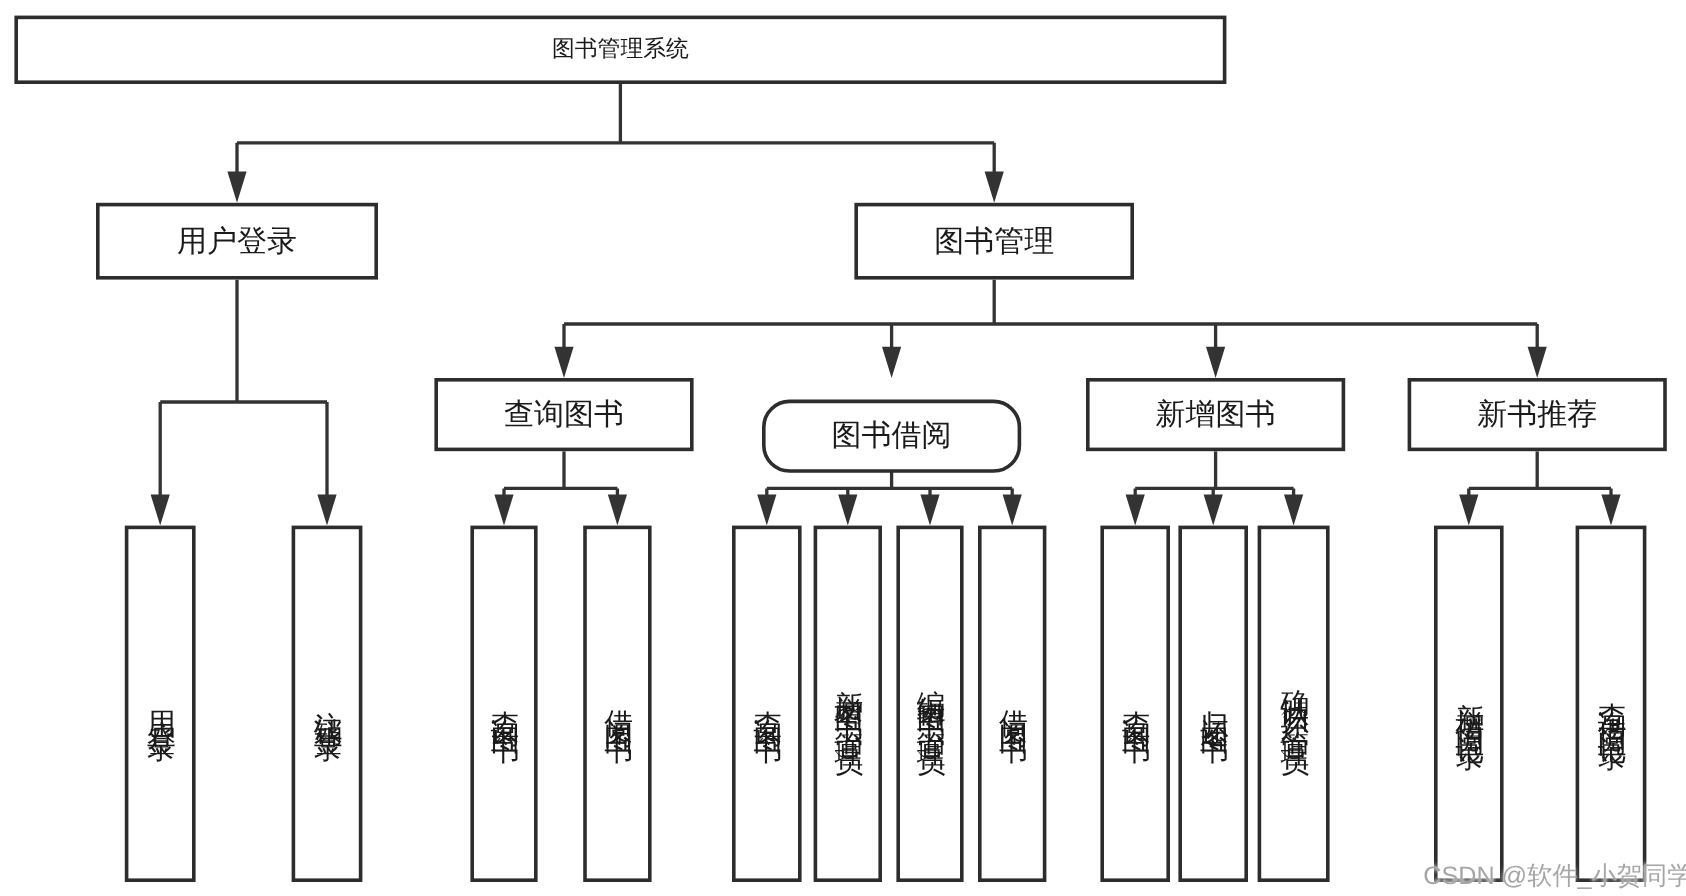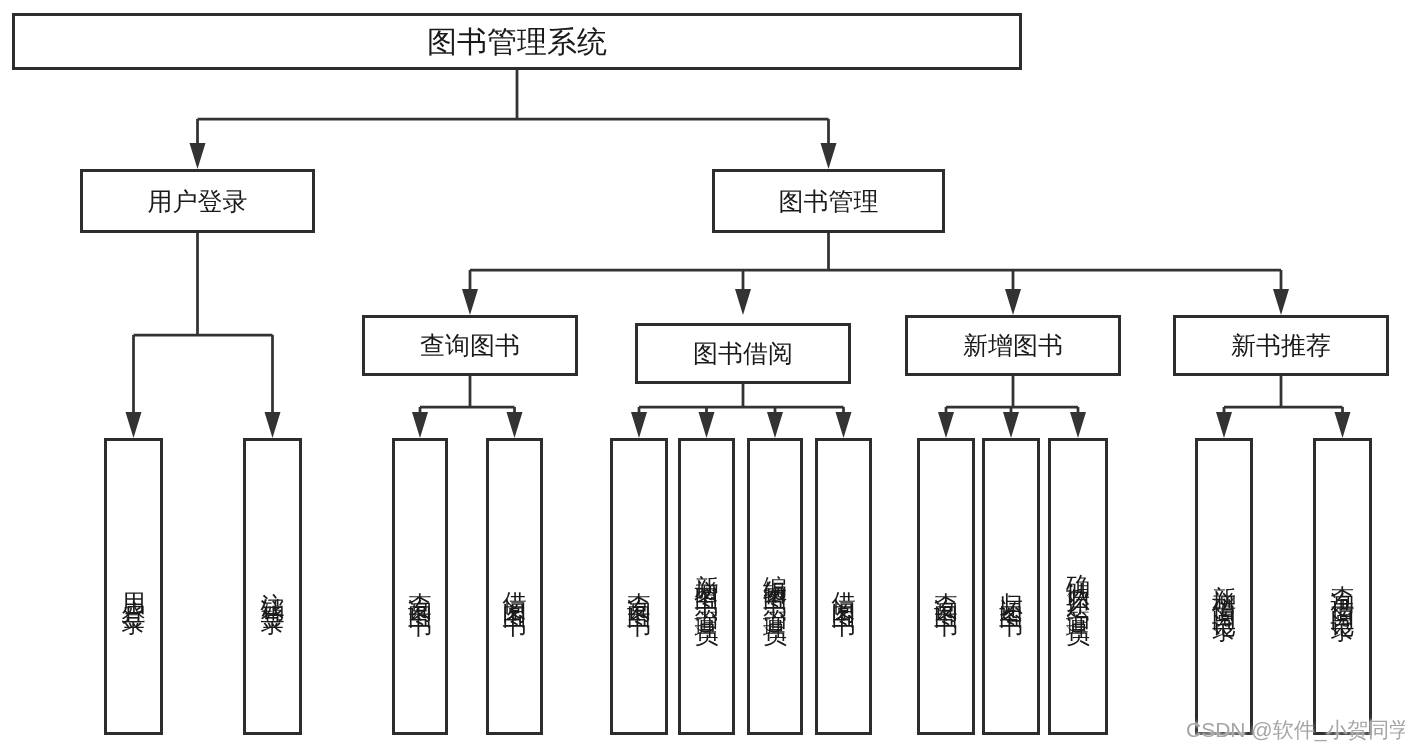--- a/index.html
+++ b/index.html
@@ -19,21 +19,21 @@
     display:flex;align-items:center;justify-content:center;
     z-index:2;
     color:#1a1a1a;
   }
   .hlabel{
     font-size:25px;
     color:#1a1a1a;
     white-space:nowrap;
     line-height:1;
   }
-  .root .hlabel{font-size:30px;}
+  .root .hlabel{font-size:19px;}
   .vlabel{
     writing-mode:vertical-rl;
     text-orientation:mixed;
     font-size:24px;
     letter-spacing:7px;
     line-height:1;
     color:#1a1a1a;
     white-space:nowrap;
   }
   #watermark{
@@ -96,21 +96,21 @@
   <div class="box" style="left:80px;top:169px;width:235px;height:64px;">
     <span class="hlabel">用户登录</span>
   </div>
   <div class="box" style="left:712px;top:169px;width:233px;height:64px;text-align:center;">
     <span class="hlabel">图书管理</span>
   </div>
 
   <div class="box" style="left:362px;top:315px;width:216px;height:61px;">
     <span class="hlabel">查询图书</span>
   </div>
-  <div class="box" style="left:635px;top:323px;width:216px;height:61px;">
+  <div class="box" style="left:635px;top:333px;width:216px;height:61px;border-radius:23px;">
     <span class="hlabel">图书借阅</span>
   </div>
   <div class="box" style="left:905px;top:315px;width:216px;height:61px;">
     <span class="hlabel">新增图书</span>
   </div>
   <div class="box" style="left:1173px;top:315px;width:216px;height:61px;">
     <span class="hlabel">新书推荐</span>
   </div>
 
   <div class="box" style="left:104px;top:438px;width:59px;height:297px;">

